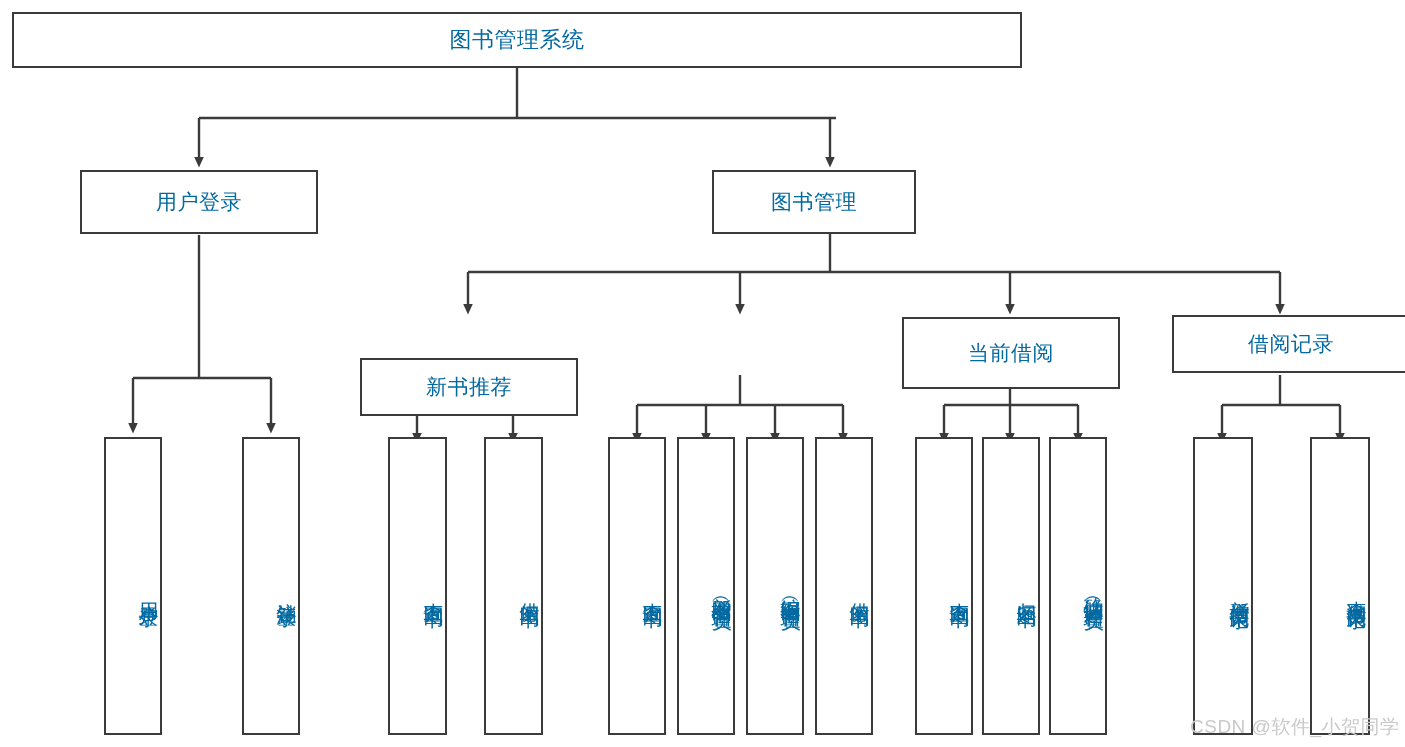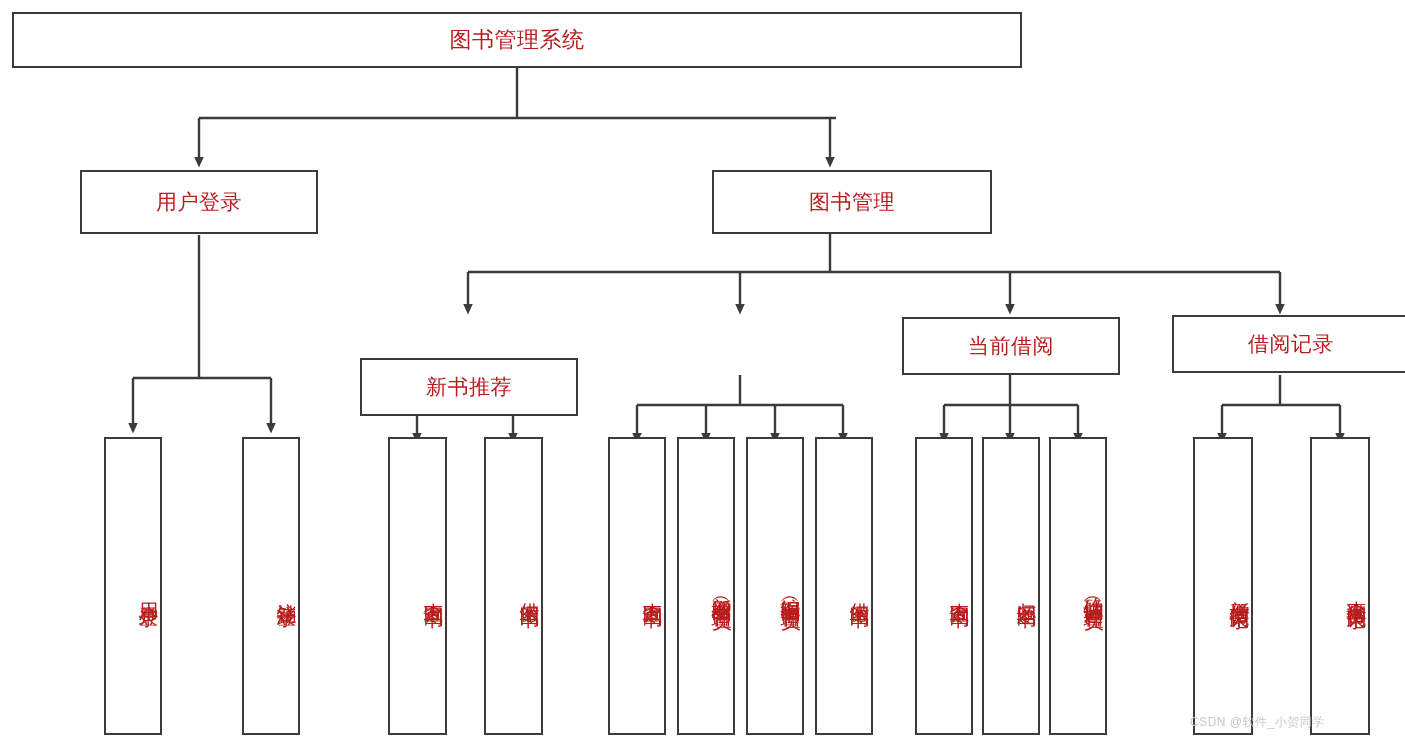--- a/index.html
+++ b/index.html
@@ -26,21 +26,21 @@
     pointer-events: none;
   }
   .node {
     position: absolute;
     box-sizing: border-box;
     border: 2px solid #3b3b3b;
     background: #ffffff;
     display: flex;
     align-items: center;
     justify-content: center;
-    color: #b91c1c;
+    color: #0369a1;
     line-height: 1.18;
     text-align: center;
   }
   .node-h {
     font-size: 21px;
     letter-spacing: 0.5px;
   }
   .node.root {
     font-size: 22px;
   }
@@ -57,21 +57,21 @@
     writing-mode: vertical-rl;
     text-orientation: upright;
     display: block;
     letter-spacing: 2px;
   }
   .leaf-tall .vlabel {
     padding-top: 0;
   }
   .watermark {
     position: absolute;
-    font-size: 12px;
+    font-size: 19px;
     color: #c9c9c9;
     white-space: nowrap;
     letter-spacing: 0.5px;
     user-select: none;
   }
 </style>
 </head>
 <body>
 
 <div id="canvas">
@@ -126,28 +126,28 @@
     </g>
   </svg>
 
   <div class="node node-h root" style="left:12px; top:12px; width:1010px; height:56px;">
     <span>图书管理系统</span>
   </div>
 
   <div class="node node-h" style="left:80px; top:170px; width:238px; height:64px;">
     <span>用户登录</span>
   </div>
-  <div class="node node-h" style="left:712px; top:170px; width:280px; height:64px;">
+  <div class="node node-h" style="left:712px; top:170px; width:204px; height:64px;">
     <span>图书管理</span>
   </div>
 
   <div class="node node-h" style="left:360px; top:317px; width:218px; height:58px;margin-top:41px;">
     <span>新书推荐</span>
   </div>
-  <div class="node node-h" style="left:902px; top:317px; width:218px; height:58px;">
+  <div class="node node-h" style="left:902px; top:317px; width:218px; height:72px;">
     <span>当前借阅</span>
   </div>
   <div class="node node-h" style="left:1172px; top:315px; width:238px; height:58px;">
     <span>借阅记录</span>
   </div>
 
   <div class="node node-v leaf-tall" style="left:104px; top:437px; width:58px; height:298px;">
     <span class="vlabel">用户登录</span>
   </div>
   <div class="node node-v leaf-tall" style="left:242px; top:437px; width:58px; height:298px;">

